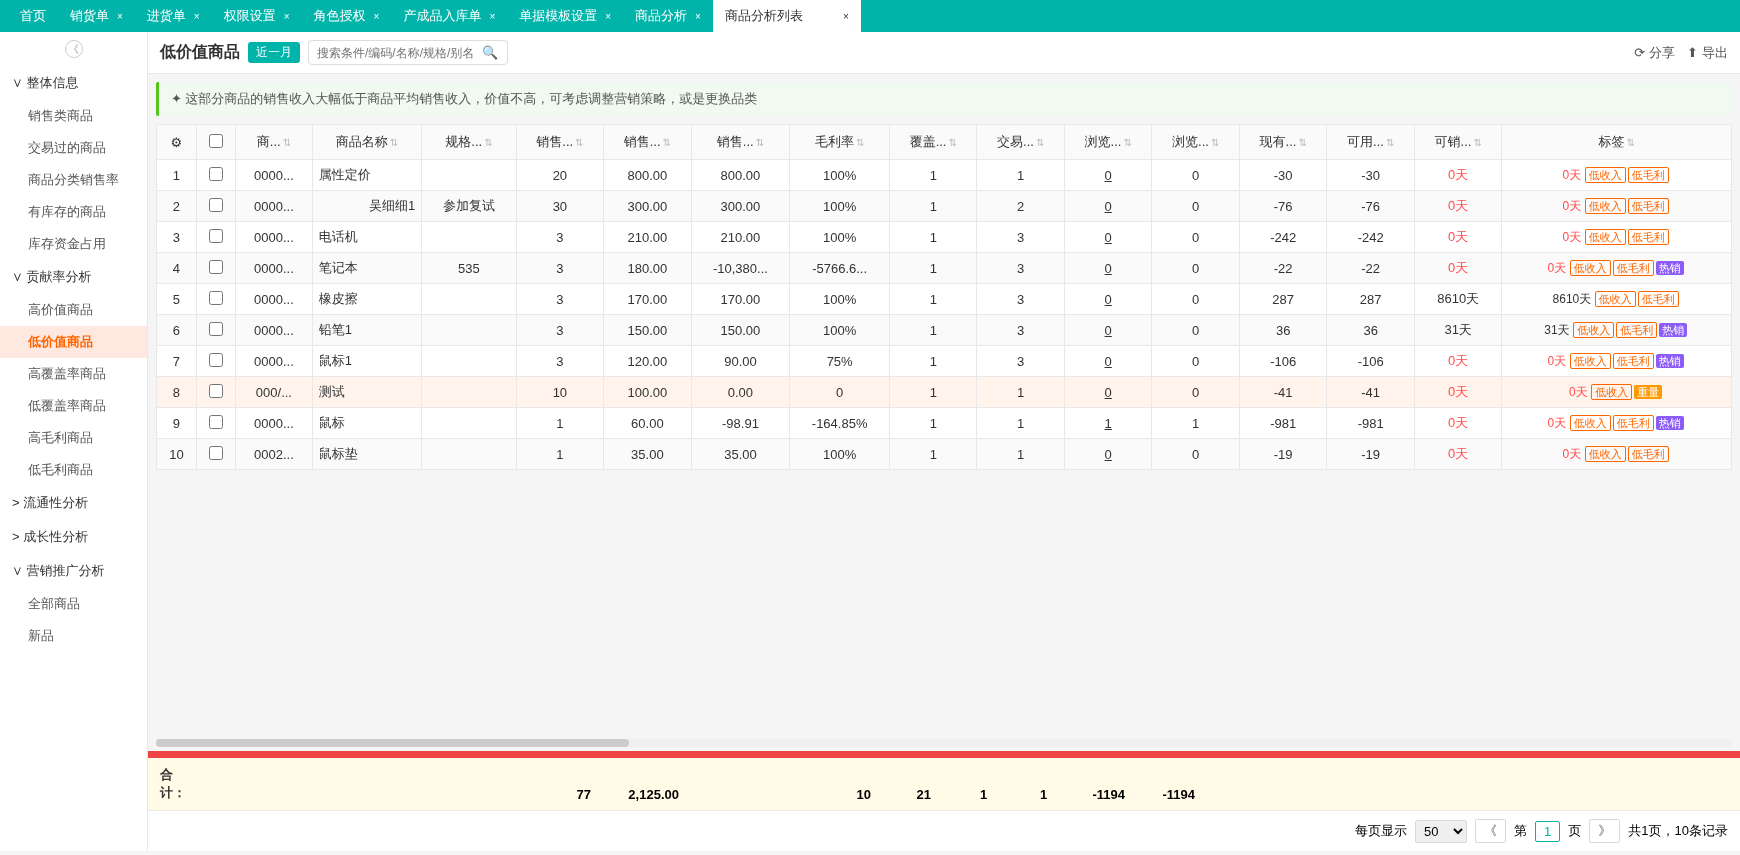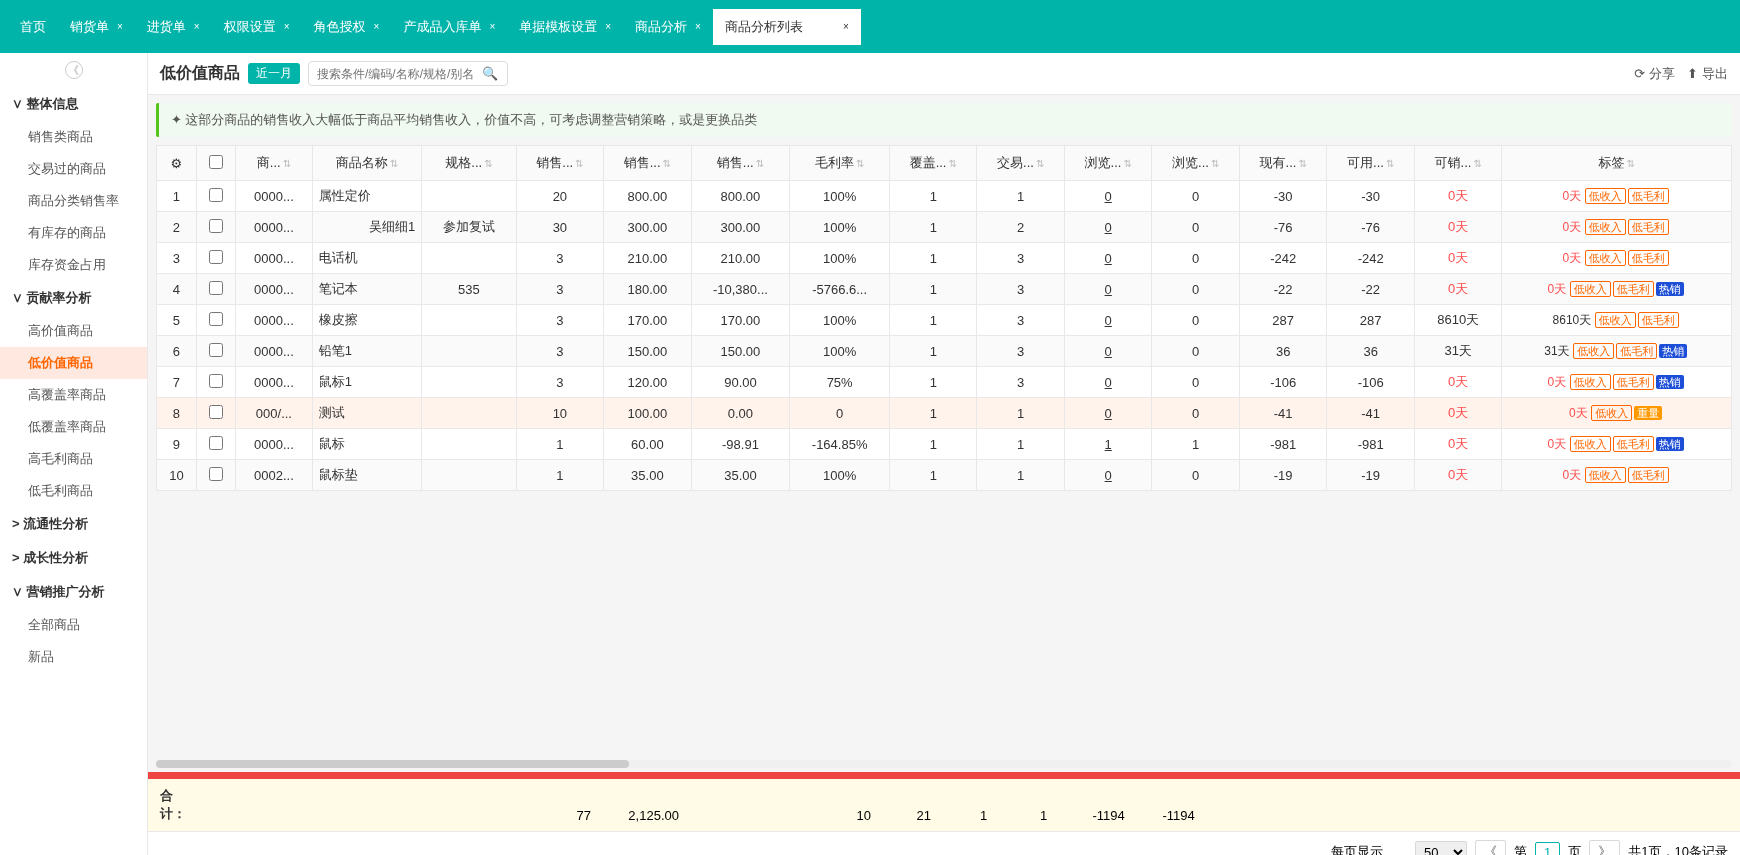--- a/index.html
+++ b/index.html
@@ -3,21 +3,21 @@
   <meta charset="utf-8">
   <style>
     * { box-sizing: border-box; margin: 0; padding: 0; font-family: 'Microsoft YaHei', Arial, sans-serif; font-size: 13px; }
     body { background: #f5f5f5; overflow-x: hidden; }
 
     
     .top-nav {
       display: flex;
       align-items: center;
       background: #00b4aa;
-      height: 53px;
+      height: 32px;
       padding: 0 8px;
       gap: 0;
     }
     .nav-item {
       color: #fff;
       padding: 0 12px;
       height: 36px;
       display: flex;
       align-items: center;
       cursor: pointer;
@@ -40,21 +40,21 @@
       background: #fff;
       border-right: 1px solid #e8e8e8;
       overflow-y: auto;
       flex-shrink: 0;
     }
     .sidebar-group-header {
       display: flex;
       align-items: center;
       padding: 8px 12px;
       color: #333;
-      font-weight: bold;
+      font-weight: normal;
       cursor: pointer;
       gap: 4px;
     }
     .sidebar-item {
       padding: 7px 28px;
       color: #555;
       cursor: pointer;
       display: block;
     }
     .sidebar-item.active { background: #ffe8e0; color: #ff6600; font-weight: bold; }
@@ -170,21 +170,21 @@
     td {
       border: 1px solid #e8e8e8;
       padding: 6px;
       text-align: center;
       color: #333;
       white-space: nowrap;
     }
     tr:nth-child(even) td { background: #fafafa; }
     tr.highlighted td { background: #fff3ec; }
     .tag-low-income { color: #ff6600; border: 1px solid #ff6600; border-radius: 2px; padding: 1px 3px; font-size: 11px; margin-right: 2px; }
-    .tag-hot { color: #fff; background: #1d4ed8; border-radius: 2px; padding: 1px 3px; font-size: 11px; margin-right: 2px; }
+    .tag-hot { color: #fff; background: #8b5cf6; border-radius: 2px; padding: 1px 3px; font-size: 11px; margin-right: 2px; }
     .tag-treasure { color: #fff; background: #ff9900; border-radius: 2px; padding: 1px 3px; font-size: 11px; margin-right: 2px; }
     .day-badge { color: #ff4d4f; font-size: 12px; }
     .day-badge-normal { color: #333; font-size: 12px; }
     .underline { text-decoration: underline; cursor: pointer; }
 
     
     .total-bar {
       background: #fffbe6;
       border-top: 7px solid #ef4444;
       padding: 8px 12px;
@@ -218,21 +218,20 @@
       border: 1px solid #00b4aa;
       color: #00b4aa;
       padding: 2px 8px;
       border-radius: 2px;
     }
     .page-size-select {
       border: 1px solid #d9d9d9;
       border-radius: 2px;
       padding: 2px 4px;
       cursor: pointer;
-      margin-left: 24px;
     }
 
     
     .scroll-bar-track {
       height: 8px;
       background: #f0f0f0;
       margin: 0 8px 4px;
       border-radius: 4px;
     }
     .scroll-bar-thumb {
@@ -567,21 +566,21 @@
           </tbody>
       </table>
     </div>
 
     <div class="scroll-bar-track">
       <div class="scroll-bar-thumb"></div>
     </div>
 
     <div class="total-bar">
       <span class="total-label">合计：</span>
-      <div style="display:flex;gap:0;width:100%;">
+      <div style="display:flex;gap:0;width:100%;font-weight:bold;">
         <div style="width:40px;"></div>
         <div style="width:40px;"></div>
         <div style="width:80px;"></div>
         <div style="width:120px;"></div>
         <div style="width:60px;"></div>
         <div style="width:60px;text-align:center;">77</div>
         <div style="width:80px;text-align:center;">2,125.00</div>
         <div style="width:80px;"></div>
         <div style="width:60px;"></div>
         <div style="width:60px;text-align:center;">10</div>

